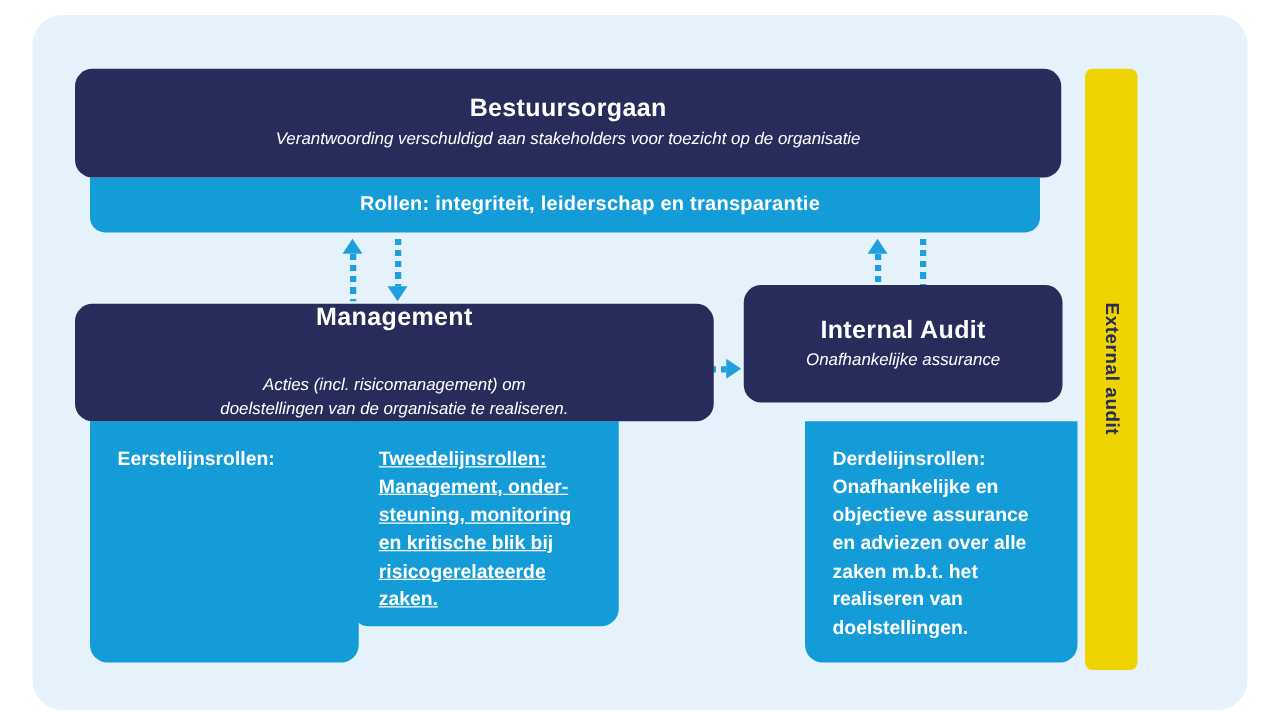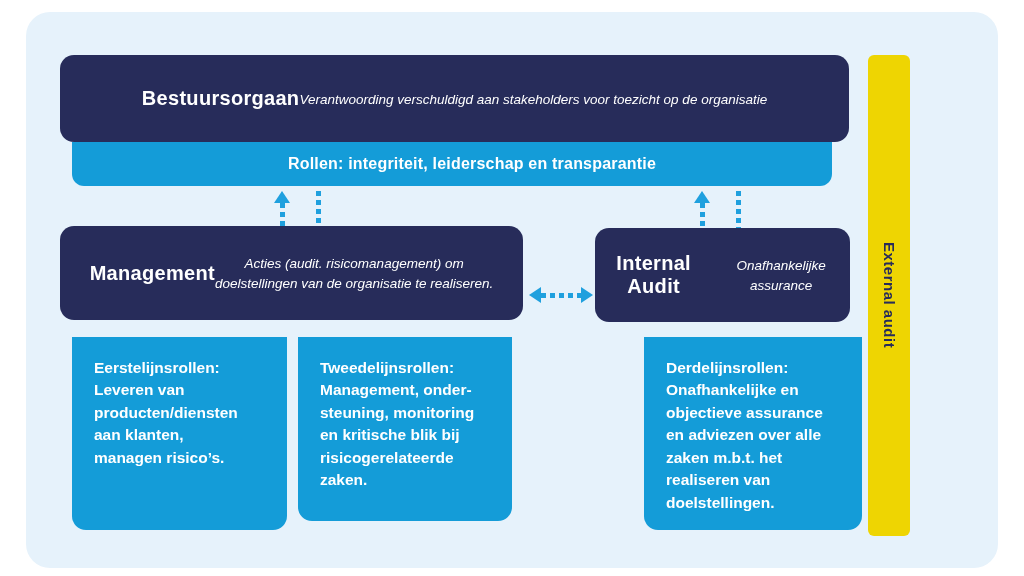--- a/index.html
+++ b/index.html
@@ -10,21 +10,21 @@
     --yellow:#eed502;
     --white:#ffffff;
   }
   *{margin:0;padding:0;box-sizing:border-box;}
   body{font-family:"Liberation Sans",sans-serif;background:#ffffff;}
   .page{position:relative;width:1024px;height:576px;background:#ffffff;overflow:hidden;}
   .canvas{position:absolute;left:26px;top:12px;width:972px;height:556px;background:var(--bg);border-radius:24px;}
 
   .abs{position:absolute;}
 
-  .navy-box{background:var(--navy);border-radius:14px;color:var(--white);display:flex;flex-direction:row;align-items:center;justify-content:center;text-align:center;z-index:3;}
+  .navy-box{background:var(--navy);border-radius:14px;color:var(--white);display:flex;flex-direction:column;align-items:center;justify-content:center;text-align:center;z-index:3;}
   .box-title{font-size:20px;font-weight:700;letter-spacing:.3px;}
   .box-subtitle{font-size:13.5px;font-style:italic;font-weight:400;margin-top:2px;line-height:1.45;white-space:pre-line;}
 
   .rollen-bar{background:var(--blue);border-radius:0 0 12px 12px;color:var(--white);display:flex;align-items:center;justify-content:center;font-size:16px;font-weight:600;letter-spacing:.2px;z-index:2;padding-left:40px;}
 
   .line-box{background:var(--blue);border-radius:0 0 14px 14px;color:var(--white);padding:20px 14px 13px 22px;font-size:15.5px;line-height:1.45;z-index:1;}
   .line-heading{font-weight:700;}
   .line-body{font-weight:600;white-space:pre-line;}
 
   .external-bar{background:var(--yellow);border-radius:6px;display:flex;align-items:center;justify-content:center;z-index:2;}
@@ -66,46 +66,42 @@
 
     <div class="arrow-v abs" style="left:667px;top:179px;height:50px;">
       <div class="tri tri-up"></div>
       <div class="dash-v"></div>
     </div>
     <div class="arrow-v abs" style="left:703px;top:179px;height:50px;">
       <div class="dash-v"></div>
       <div class="tri tri-down"></div>
     </div>
 
-    <div class="navy-box abs" style="left:34px;top:214px;width:463px;height:94px;">
+    <div class="navy-box abs" style="left:34px;top:231px;width:511px;height:94px;justify-content:space-between;">
       <div class="box-title">Management</div>
-      <div class="box-subtitle">Acties (audit. risicomanagement) om
+      <div class="box-subtitle">Acties (incl. risicomanagement) om
 doelstellingen van de organisatie te realiseren.</div>
     </div>
 
     <div class="arrow-h abs" style="left:503px;top:275px;width:64px;">
       <div class="tri tri-left"></div>
       <div class="dash-h"></div>
       <div class="tri tri-right"></div>
     </div>
 
     <div class="navy-box abs" style="left:569px;top:216px;width:255px;height:94px;">
       <div class="box-title">Internal Audit</div>
       <div class="box-subtitle">Onafhankelijke assurance</div>
     </div>
 
     <div class="line-box abs" style="left:46px;top:325px;width:215px;height:193px;">
       <div class="line-heading">Eerstelijnsrollen:</div>
-      <div class="line-body">Leveren van
-producten/diensten
-aan klanten,
-managen risico’s.</div>
     </div>
 
-    <div class="line-box abs" style="left:272px;top:325px;width:214px;height:184px;">
+    <div class="line-box abs" style="left:255px;top:325px;width:214px;height:164px;text-decoration:underline;">
       <div class="line-heading">Tweedelijnsrollen:</div>
       <div class="line-body">Management, onder-
 steuning, monitoring
 en kritische blik bij
 risicogerelateerde
 zaken.</div>
     </div>
 
     <div class="line-box abs" style="left:618px;top:325px;width:218px;height:193px;">
       <div class="line-heading">Derdelijnsrollen:</div>

